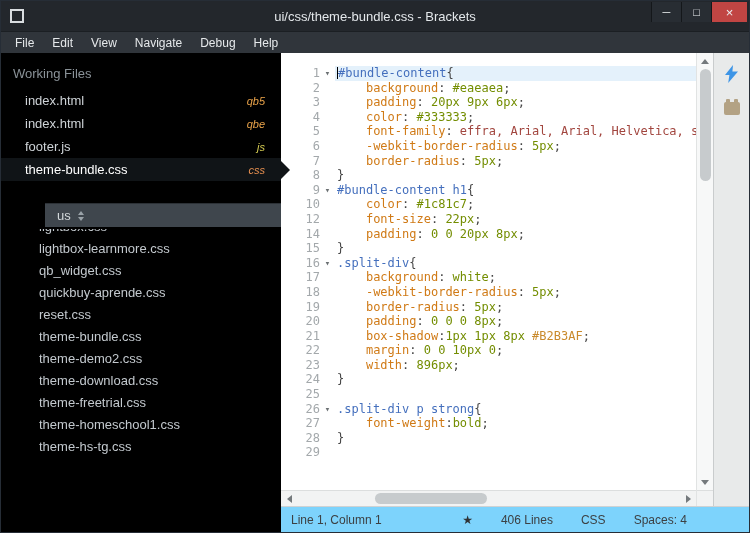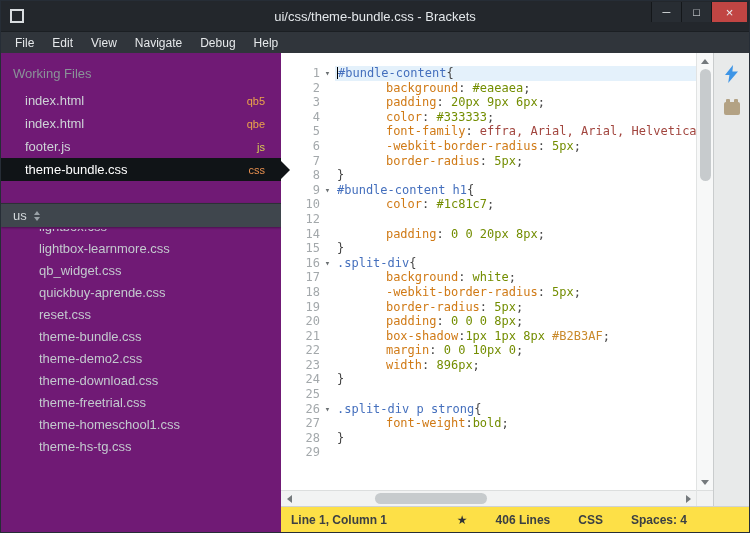--- a/index.html
+++ b/index.html
@@ -60,47 +60,47 @@
     color: #e6e9eb; font-size: 12px;
     padding: 9px 9px;
   }
 
   
   .main { flex: 1; display: flex; position: relative; min-height: 0; }
 
   
   .sidebar {
     width: 280px; flex: 0 0 280px;
-    background: #701a75;
+    background: #000000;
     display: flex; flex-direction: column;
     overflow: hidden;
   }
   .wf-header {
     color: #8a9298; font-size: 13px;
     padding: 14px 12px 8px 12px; line-height: 14px;
   }
   .wf-item {
     height: 23px;
     display: flex; align-items: center;
     padding: 0 16px 0 24px;
     color: #ced3d7; font-size: 13px;
   }
   .wf-item .wf-name { flex: 1; white-space: nowrap; overflow: hidden; }
-  .wf-item .wf-badge { font-size: 11px; }
+  .wf-item .wf-badge { font-size: 11px; font-style: italic; }
   .wf-item.selected { background: var(--selection_bg, #101417); color: #ffffff; }
 
   .project-row {
     margin-top: 22px;
     height: 24px; flex: 0 0 24px;
     background: #3f464d;
     border-top: 1px solid #2c3136;
     box-shadow: 0 1px 2px rgba(0,0,0,.35);
     display: flex; align-items: center;
     padding: 0 12px; gap: 7px;
-    color: #d3d8db; font-size: 13px;
+    color: #d3d8db; font-size: 13px; margin-left: 44px;
   }
   .sorticon { display: inline-flex; flex-direction: column; gap: 2px; }
   .sorticon .tri-u { width:0;height:0;border-left:3px solid transparent;border-right:3px solid transparent;border-bottom:4px solid #9aa2a8; }
   .sorticon .tri-d { width:0;height:0;border-left:3px solid transparent;border-right:3px solid transparent;border-top:4px solid #9aa2a8; }
 
   .tree { flex: 1; overflow: hidden; padding-top: 2px; }
   .tree-item {
     height: 22px; line-height: 22px;
     padding-left: 38px;
     color: #c3c9ce; font-size: 13px;
@@ -139,21 +139,21 @@
     display: flex; justify-content: flex-end; align-items: center;
     color: #a3a8ab;
   }
   .gutter .fold { width: 15px; text-align: center; color: #6b7073; font-size: 9px; }
   .codepart { flex: 1; min-width: 0; overflow: hidden; padding-left: 2px; }
   .code-line.active .codepart { background: var(--activeline, #e4f1fb); }
   .caret { display: inline-block; width: 0; border-left: 1px solid #000; height: 12px; vertical-align: -2px; }
 
   .tk-sel   { color: var(--sel, #446fbd); }
   .tk-brace { color: #454545; }
-  .tk-prop  { color: var(--prop, #d07a16); margin-left: 20px; }
+  .tk-prop  { color: var(--prop, #d07a16); }
   .tk-punct { color: #454545; }
   .tk-val   { color: var(--val, #738d00); }
   .tk-fname { color: var(--fname, #a2463f); }
   .tk-hexval{ color: var(--hexalt, #c98a2c); }
 
   
   .hscroll {
     flex: 0 0 16px; height: 16px;
     background: #f2f3f3; border-top: 1px solid #dcdede;
     display: flex; align-items: center;
@@ -187,25 +187,24 @@
   .brick::before, .brick::after {
     content: ""; position: absolute; top: -3px; width: 4px; height: 3px; background: #b3a284;
     border-radius: 1px 1px 0 0;
   }
   .brick::before { left: 2px; }
   .brick::after { right: 2px; }
 
   
   .statusbar {
     flex: 0 0 26px; height: 26px;
-    background: #fde047; border-top: 1px solid #cfd2d3;
+    background: #7dd3fc; border-top: 1px solid #cfd2d3;
     display: flex; align-items: center;
     font-size: 12px; color: #3c4043;
     padding-left: 10px;
-    font-weight: bold;
   }
   .sb-left { flex: 0 0 auto; }
   .sb-spacer { flex: 1; }
   .sb-right { display: flex; align-items: center; gap: 28px; margin-right: 62px; }
   .sb-star { font-size: 12px; color: #2f3235; }
 </style>
 </head>
 <body>
 
 <div class="window">
@@ -285,21 +284,21 @@
                 <div class="code-line active"><span class="gutter"><span class="ln">1</span><span class="fold">▾</span></span><span class="codepart"><span class="caret"></span><span class="tk-sel">#bundle-content</span><span class="tk-brace">{</span></span></div>
                 <div class="code-line"><span class="gutter"><span class="ln">2</span><span class="fold"></span></span><span class="codepart"><span class="tk-ws">    </span><span class="tk-prop">background</span><span class="tk-punct">: </span><span class="tk-val">#eaeaea</span><span class="tk-punct">;</span></span></div>
                 <div class="code-line"><span class="gutter"><span class="ln">3</span><span class="fold"></span></span><span class="codepart"><span class="tk-ws">    </span><span class="tk-prop">padding</span><span class="tk-punct">: </span><span class="tk-val">20px 9px 6px</span><span class="tk-punct">;</span></span></div>
                 <div class="code-line"><span class="gutter"><span class="ln">4</span><span class="fold"></span></span><span class="codepart"><span class="tk-ws">    </span><span class="tk-prop">color</span><span class="tk-punct">: </span><span class="tk-val">#333333</span><span class="tk-punct">;</span></span></div>
                 <div class="code-line"><span class="gutter"><span class="ln">5</span><span class="fold"></span></span><span class="codepart"><span class="tk-ws">    </span><span class="tk-prop">font-family</span><span class="tk-punct">: </span><span class="tk-fname">effra, Arial, Arial, Helvetica, sa</span></span></div>
                 <div class="code-line"><span class="gutter"><span class="ln">6</span><span class="fold"></span></span><span class="codepart"><span class="tk-ws">    </span><span class="tk-prop">-webkit-border-radius</span><span class="tk-punct">: </span><span class="tk-val">5px</span><span class="tk-punct">;</span></span></div>
                 <div class="code-line"><span class="gutter"><span class="ln">7</span><span class="fold"></span></span><span class="codepart"><span class="tk-ws">    </span><span class="tk-prop">border-radius</span><span class="tk-punct">: </span><span class="tk-val">5px</span><span class="tk-punct">;</span></span></div>
                 <div class="code-line"><span class="gutter"><span class="ln">8</span><span class="fold"></span></span><span class="codepart"><span class="tk-brace">}</span></span></div>
                 <div class="code-line"><span class="gutter"><span class="ln">9</span><span class="fold">▾</span></span><span class="codepart"><span class="tk-sel">#bundle-content h1</span><span class="tk-brace">{</span></span></div>
                 <div class="code-line"><span class="gutter"><span class="ln">10</span><span class="fold"></span></span><span class="codepart"><span class="tk-ws">    </span><span class="tk-prop">color</span><span class="tk-punct">: </span><span class="tk-val">#1c81c7</span><span class="tk-punct">;</span></span></div>
-                <div class="code-line"><span class="gutter"><span class="ln">12</span><span class="fold"></span></span></div>
+                <div class="code-line"><span class="gutter"><span class="ln">12</span><span class="fold"></span></span><span class="codepart"><span class="tk-ws">    </span><span class="tk-prop">font-size</span><span class="tk-punct">: </span><span class="tk-val">22px</span><span class="tk-punct">;</span></span></div>
                 <div class="code-line"><span class="gutter"><span class="ln">14</span><span class="fold"></span></span><span class="codepart"><span class="tk-ws">    </span><span class="tk-prop">padding</span><span class="tk-punct">: </span><span class="tk-val">0 0 20px 8px</span><span class="tk-punct">;</span></span></div>
                 <div class="code-line"><span class="gutter"><span class="ln">15</span><span class="fold"></span></span><span class="codepart"><span class="tk-brace">}</span></span></div>
                 <div class="code-line"><span class="gutter"><span class="ln">16</span><span class="fold">▾</span></span><span class="codepart"><span class="tk-sel">.split-div</span><span class="tk-brace">{</span></span></div>
                 <div class="code-line"><span class="gutter"><span class="ln">17</span><span class="fold"></span></span><span class="codepart"><span class="tk-ws">    </span><span class="tk-prop">background</span><span class="tk-punct">: </span><span class="tk-val">white</span><span class="tk-punct">;</span></span></div>
                 <div class="code-line"><span class="gutter"><span class="ln">18</span><span class="fold"></span></span><span class="codepart"><span class="tk-ws">    </span><span class="tk-prop">-webkit-border-radius</span><span class="tk-punct">: </span><span class="tk-val">5px</span><span class="tk-punct">;</span></span></div>
                 <div class="code-line"><span class="gutter"><span class="ln">19</span><span class="fold"></span></span><span class="codepart"><span class="tk-ws">    </span><span class="tk-prop">border-radius</span><span class="tk-punct">: </span><span class="tk-val">5px</span><span class="tk-punct">;</span></span></div>
                 <div class="code-line"><span class="gutter"><span class="ln">20</span><span class="fold"></span></span><span class="codepart"><span class="tk-ws">    </span><span class="tk-prop">padding</span><span class="tk-punct">: </span><span class="tk-val">0 0 0 8px</span><span class="tk-punct">;</span></span></div>
                 <div class="code-line"><span class="gutter"><span class="ln">21</span><span class="fold"></span></span><span class="codepart"><span class="tk-ws">    </span><span class="tk-prop">box-shadow</span><span class="tk-punct">:</span><span class="tk-val">1px 1px 8px </span><span class="tk-hexval">#B2B3AF</span><span class="tk-punct">;</span></span></div>
                 <div class="code-line"><span class="gutter"><span class="ln">22</span><span class="fold"></span></span><span class="codepart"><span class="tk-ws">    </span><span class="tk-prop">margin</span><span class="tk-punct">: </span><span class="tk-val">0 0 10px 0</span><span class="tk-punct">;</span></span></div>
                 <div class="code-line"><span class="gutter"><span class="ln">23</span><span class="fold"></span></span><span class="codepart"><span class="tk-ws">    </span><span class="tk-prop">width</span><span class="tk-punct">: </span><span class="tk-val">896px</span><span class="tk-punct">;</span></span></div>

